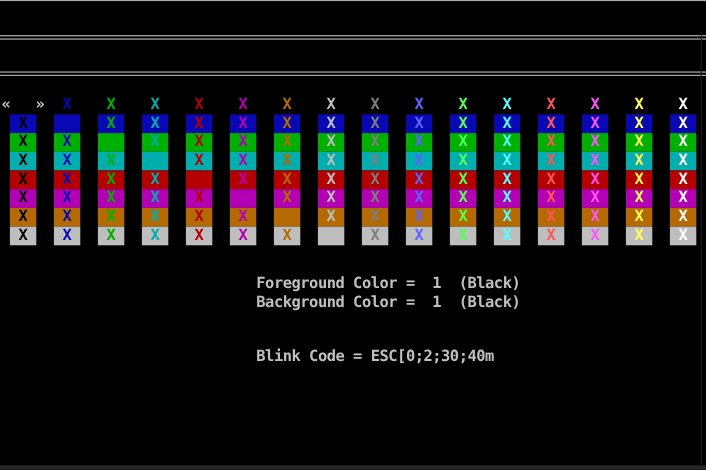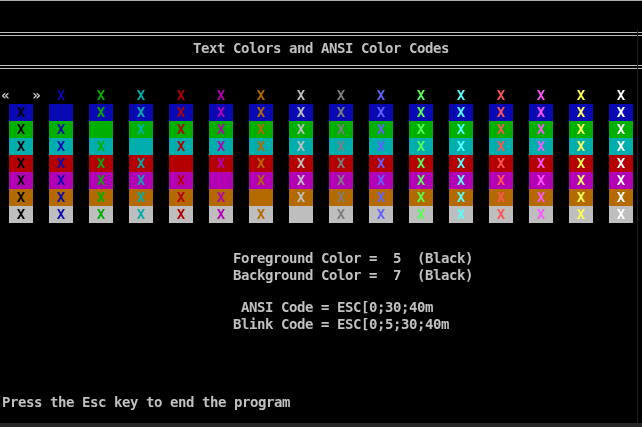--- a/index.html
+++ b/index.html
@@ -55,21 +55,20 @@
   .h-edge{position:absolute;left:0;right:0;bottom:0;height:5px;background:#262626;}
 </style>
 </head>
 <body>
 
 <div class="window">
 
 
   <div class="console">
     <div class="drule rule-top"></div>
-    <div class="ctext screen-title">Text Colors and ANSI Color Codes</div>
     <div class="drule rule-mid"></div>
 
     <div class="grid">
         <div class="grid-row" style="top: 0px;">
           <div class="grid-cell" style="left: 0px;">
             <div class="cell-block" style="background: rgb(0, 0, 0);">
               <span class="cell-x" style="color: rgb(0, 0, 0);">X</span>
             </div>
             <span class="cursor-marker cursor-left">«</span>
             <span class="cursor-marker cursor-right">»</span>
@@ -719,23 +718,21 @@
             </div>
           </div>
           <div class="grid-cell" style="left: 600px;">
             <div class="cell-block" style="background: rgb(190, 190, 190);">
               <span class="cell-x" style="color: rgb(255, 255, 255);">X</span>
             </div>
           </div>
         </div>
       </div>
 
-    <div class="ctext fg-line">Foreground Color =  5  (Black)</div>
-    <div class="ctext bg-line">Background Color =  7  (Black)</div>
-    <div class="ctext ansi-line"> ANSI Code = ESC[0;30;40m</div>
-    <div class="ctext blink-line">Blink Code = ESC[0;5;30;40m</div>
+    <div class="ctext fg-line">Foreground Color =  1  (Black)</div>
+    <div class="ctext bg-line">Background Color =  1  (Black)</div>
+    <div class="ctext blink-line">Blink Code = ESC[0;2;30;40m</div>
 
-    <div class="ctext help2">Press the Esc key to end the program</div>
 
     <div class="v-edge"></div>
     <div class="h-edge"></div>
   </div>
 </div>
 
 </body></html>

